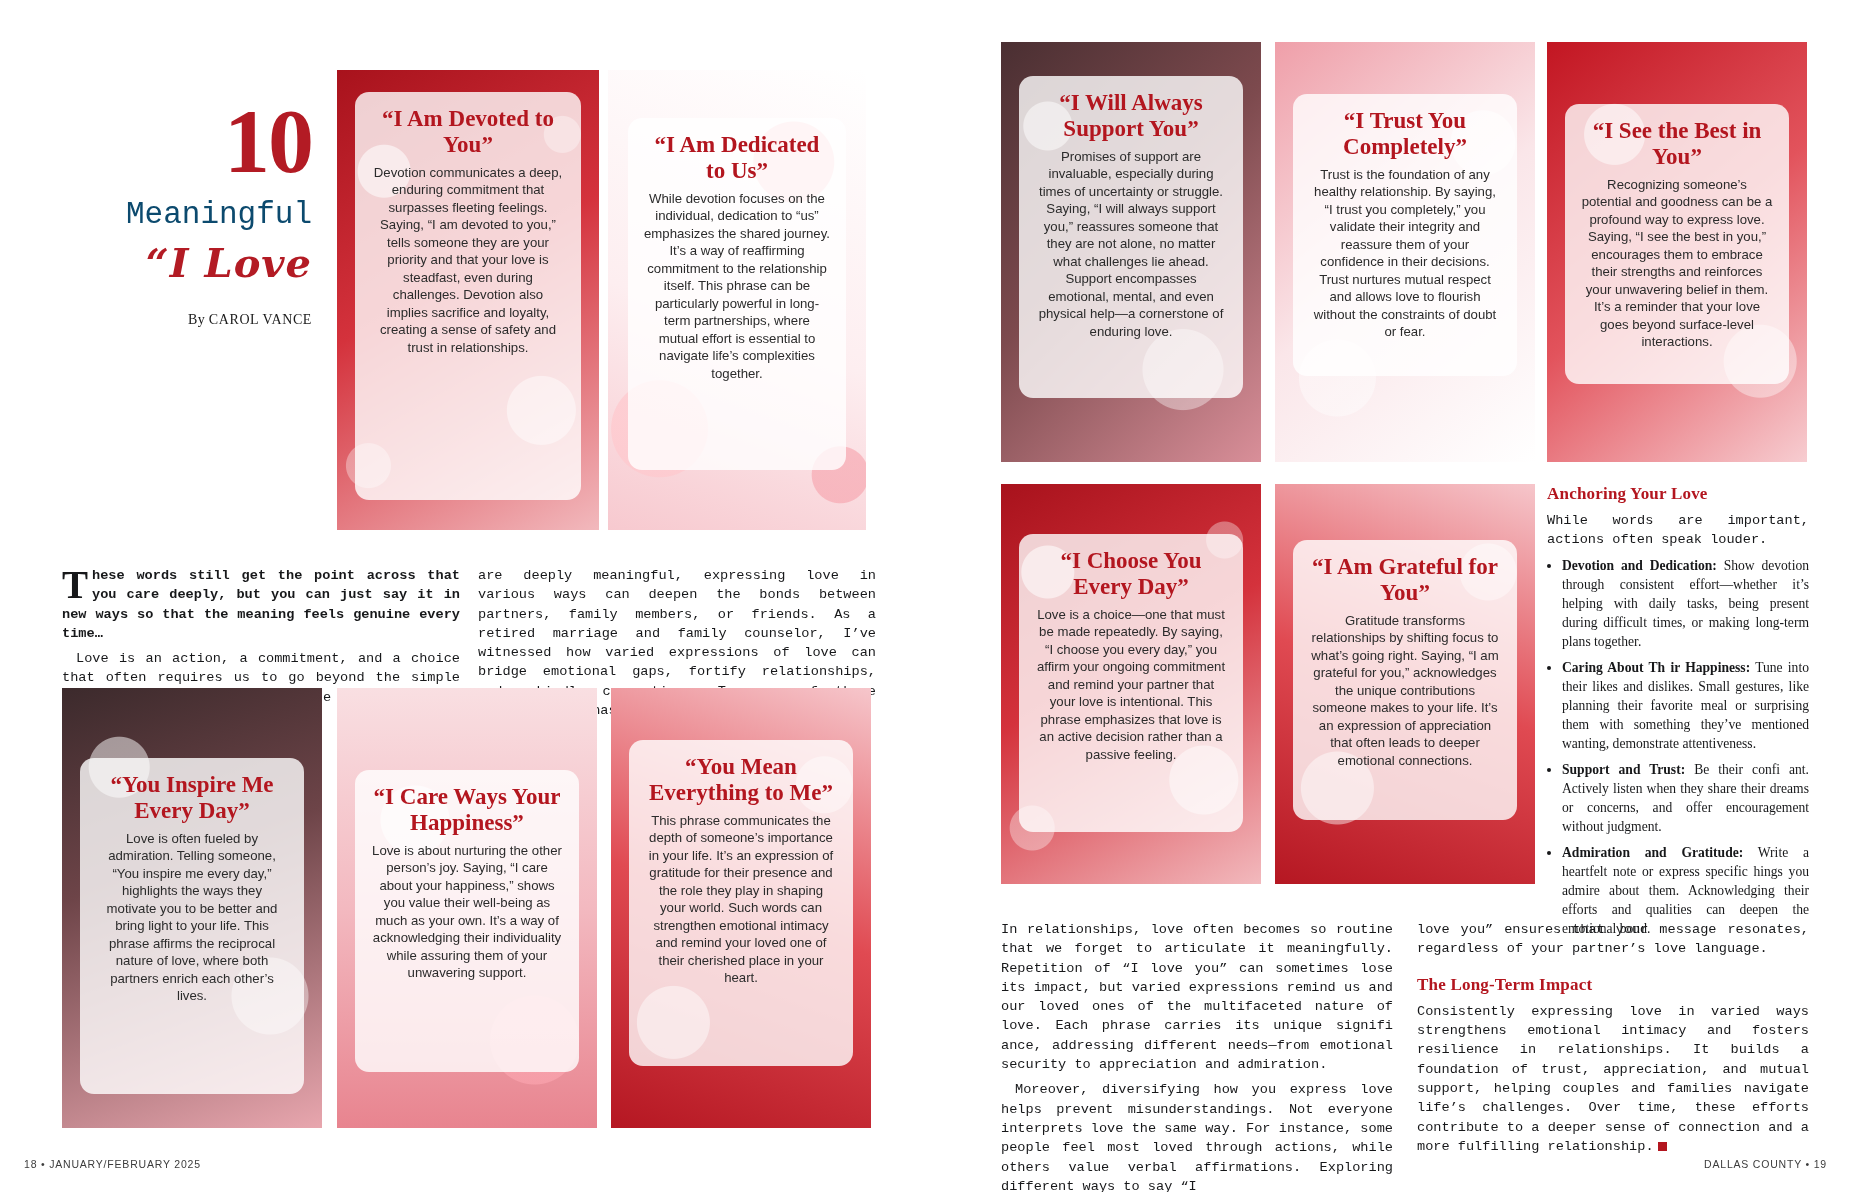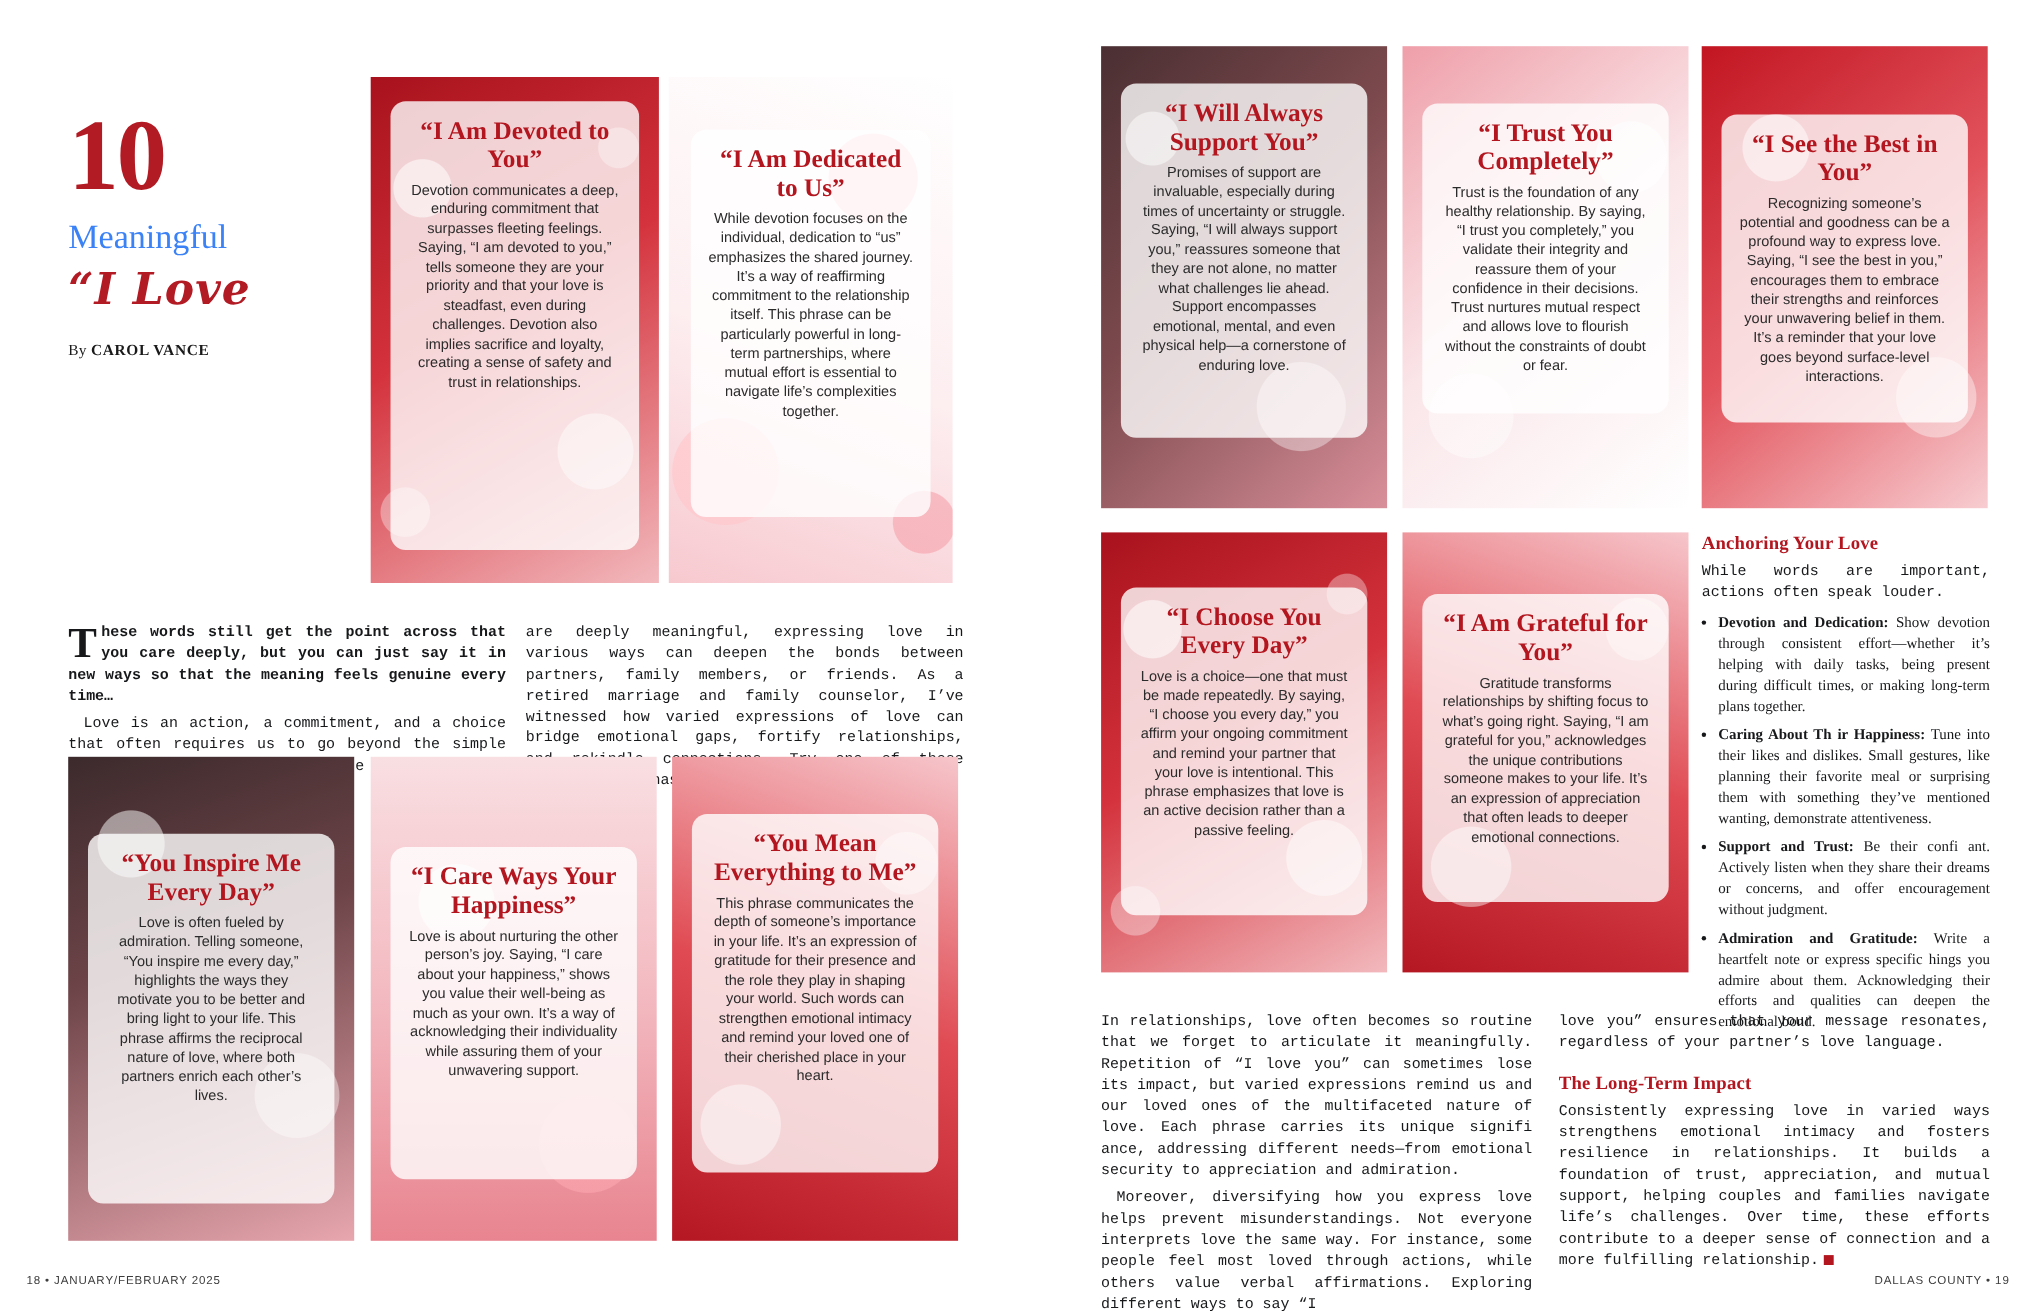--- a/index.html
+++ b/index.html
@@ -10,39 +10,39 @@
     color:#1a1a1a;
     overflow:hidden;
     position:relative;
   }
   .spread{position:absolute;inset:0;display:flex;}
   .page{position:relative;height:1192px;}
   .page-left{width:925px;}
   .page-right{width:926px;}
 
   
-  .title-block{position:absolute;left:62px;top:100px;width:250px;}
+  .title-block{position:absolute;left:62px;top:100px;width:250px;text-align:right;}
   .big-num{
     font-family:"Liberation Serif", serif;
     font-size:92px;line-height:0.9;color:#b31b24;font-weight:700;
     letter-spacing:-2px;
   }
   .title-lines{
-    font-family:Liberation Serif, serif;
-    font-size:31px;line-height:1.28;color:#3b82f6;margin-top:12px;
+    font-family:Liberation Mono, monospace;
+    font-size:31px;line-height:1.28;color:#0c4a6e;margin-top:12px;
   }
   .script{
     font-family:"DejaVu Serif", serif;
     font-style:italic;font-weight:700;
     color:#b31b24;
     font-size:40px;line-height:1.15;margin-top:6px;
     letter-spacing:1px;
   }
   .byline{margin-top:26px;font-size:14px;letter-spacing:0.3px;}
-  .byline b{font-weight:700;letter-spacing:0.6px;}
+  .byline b{font-weight:400;letter-spacing:0.6px;}
 
   
   .card{
     position:absolute;
     overflow:hidden;
     box-sizing:border-box;
   }
   .card .inner{
     position:absolute;
     border-radius:14px;

